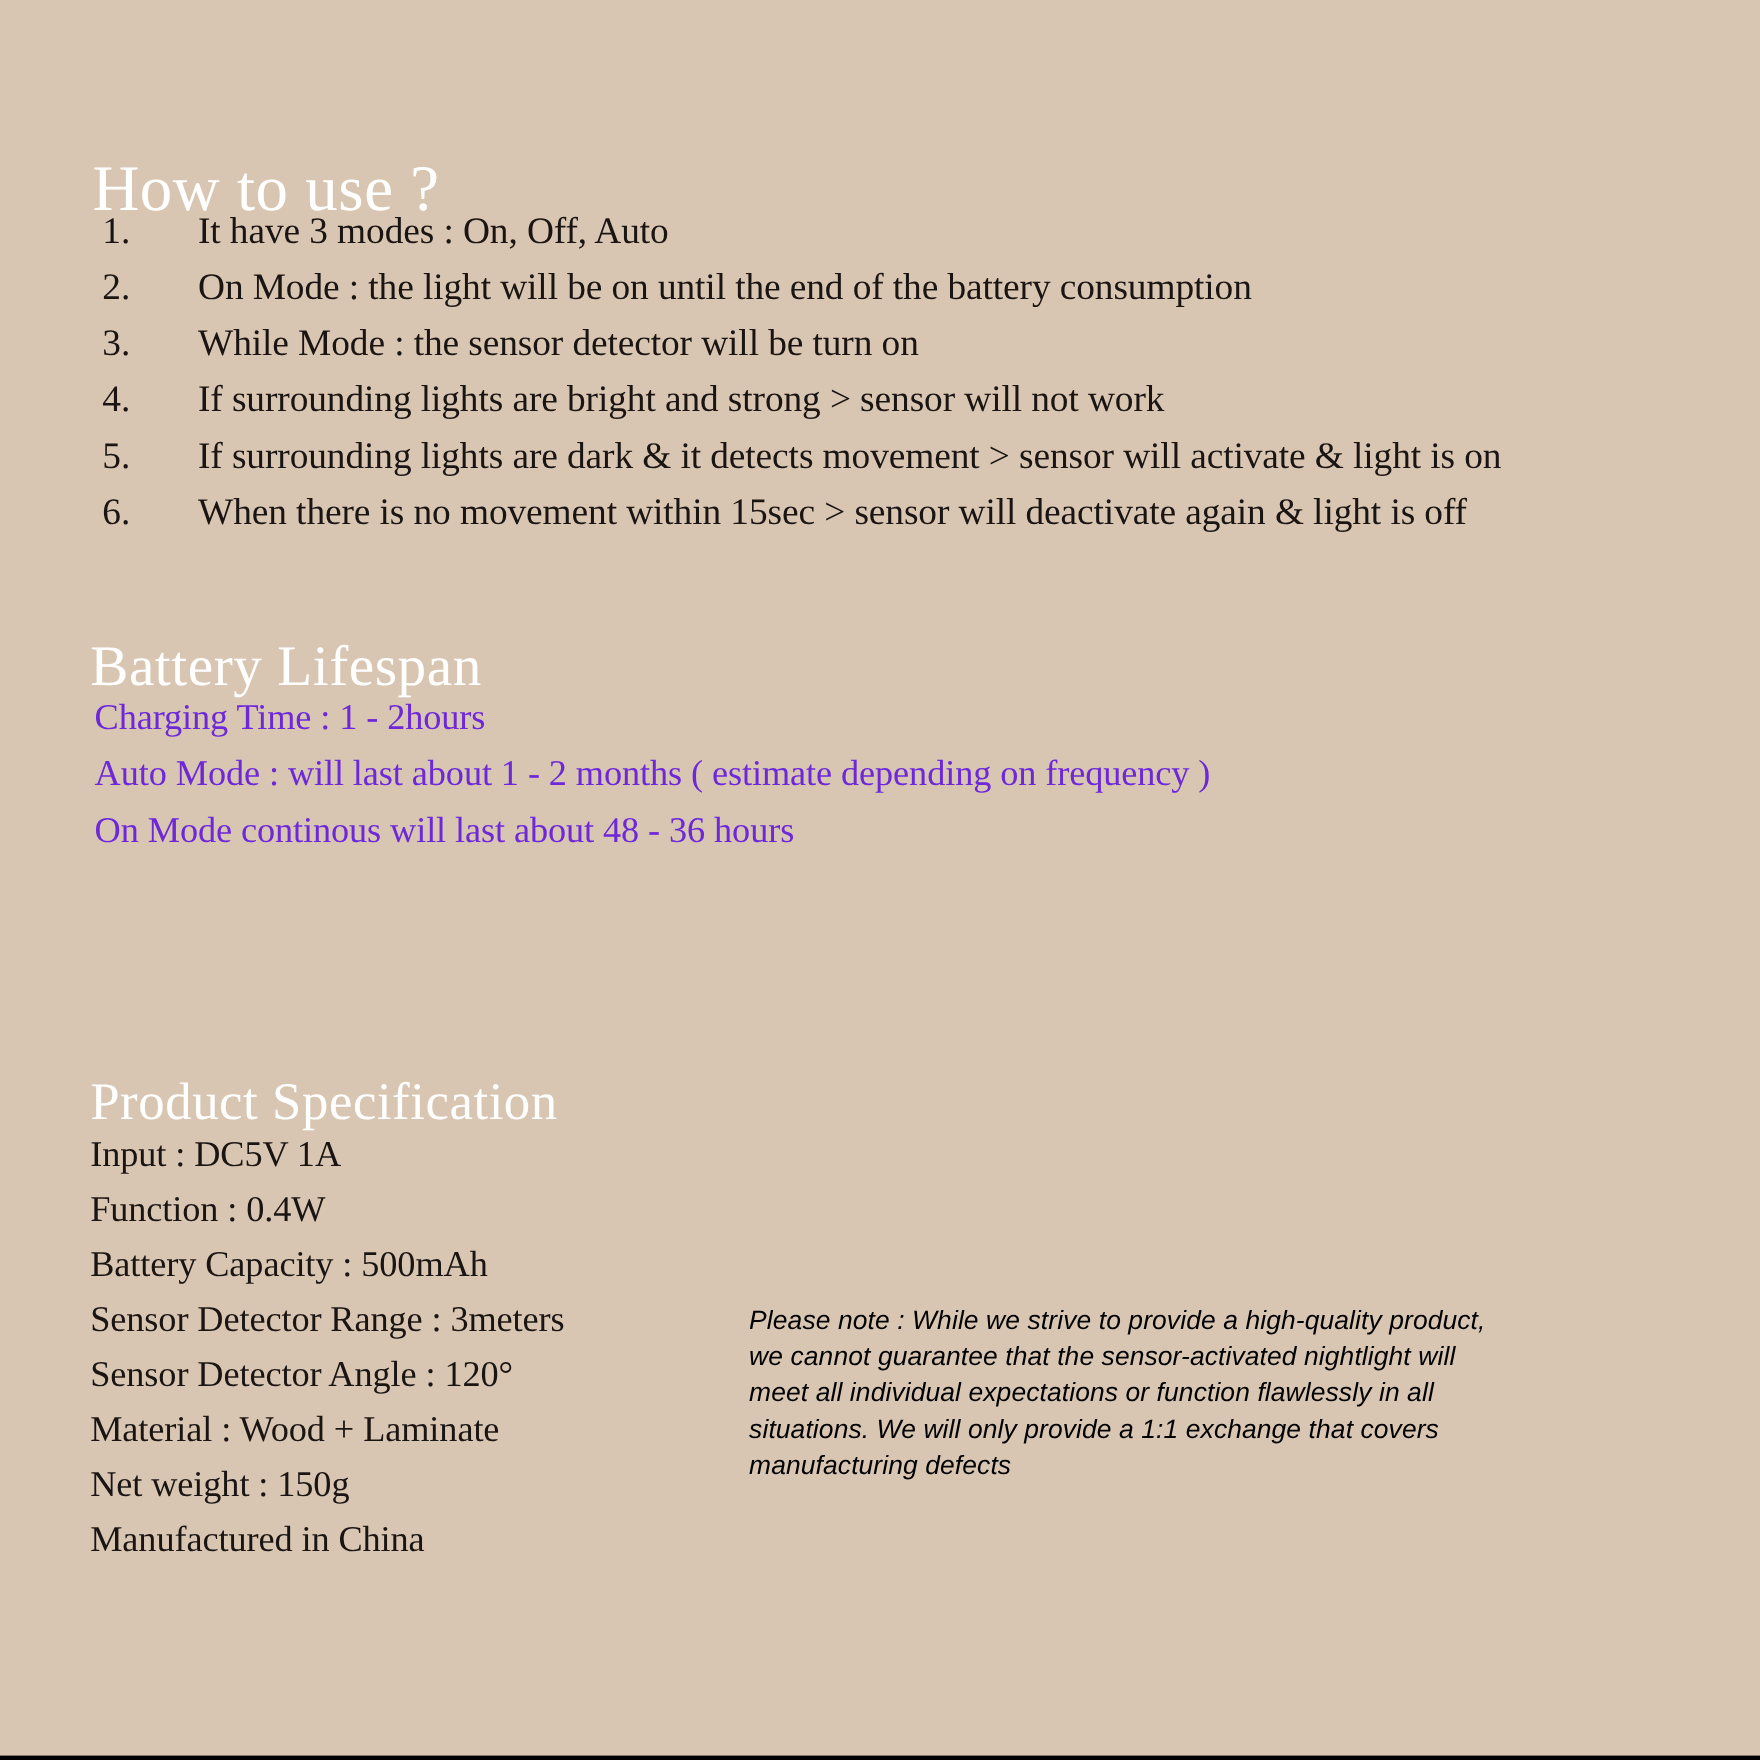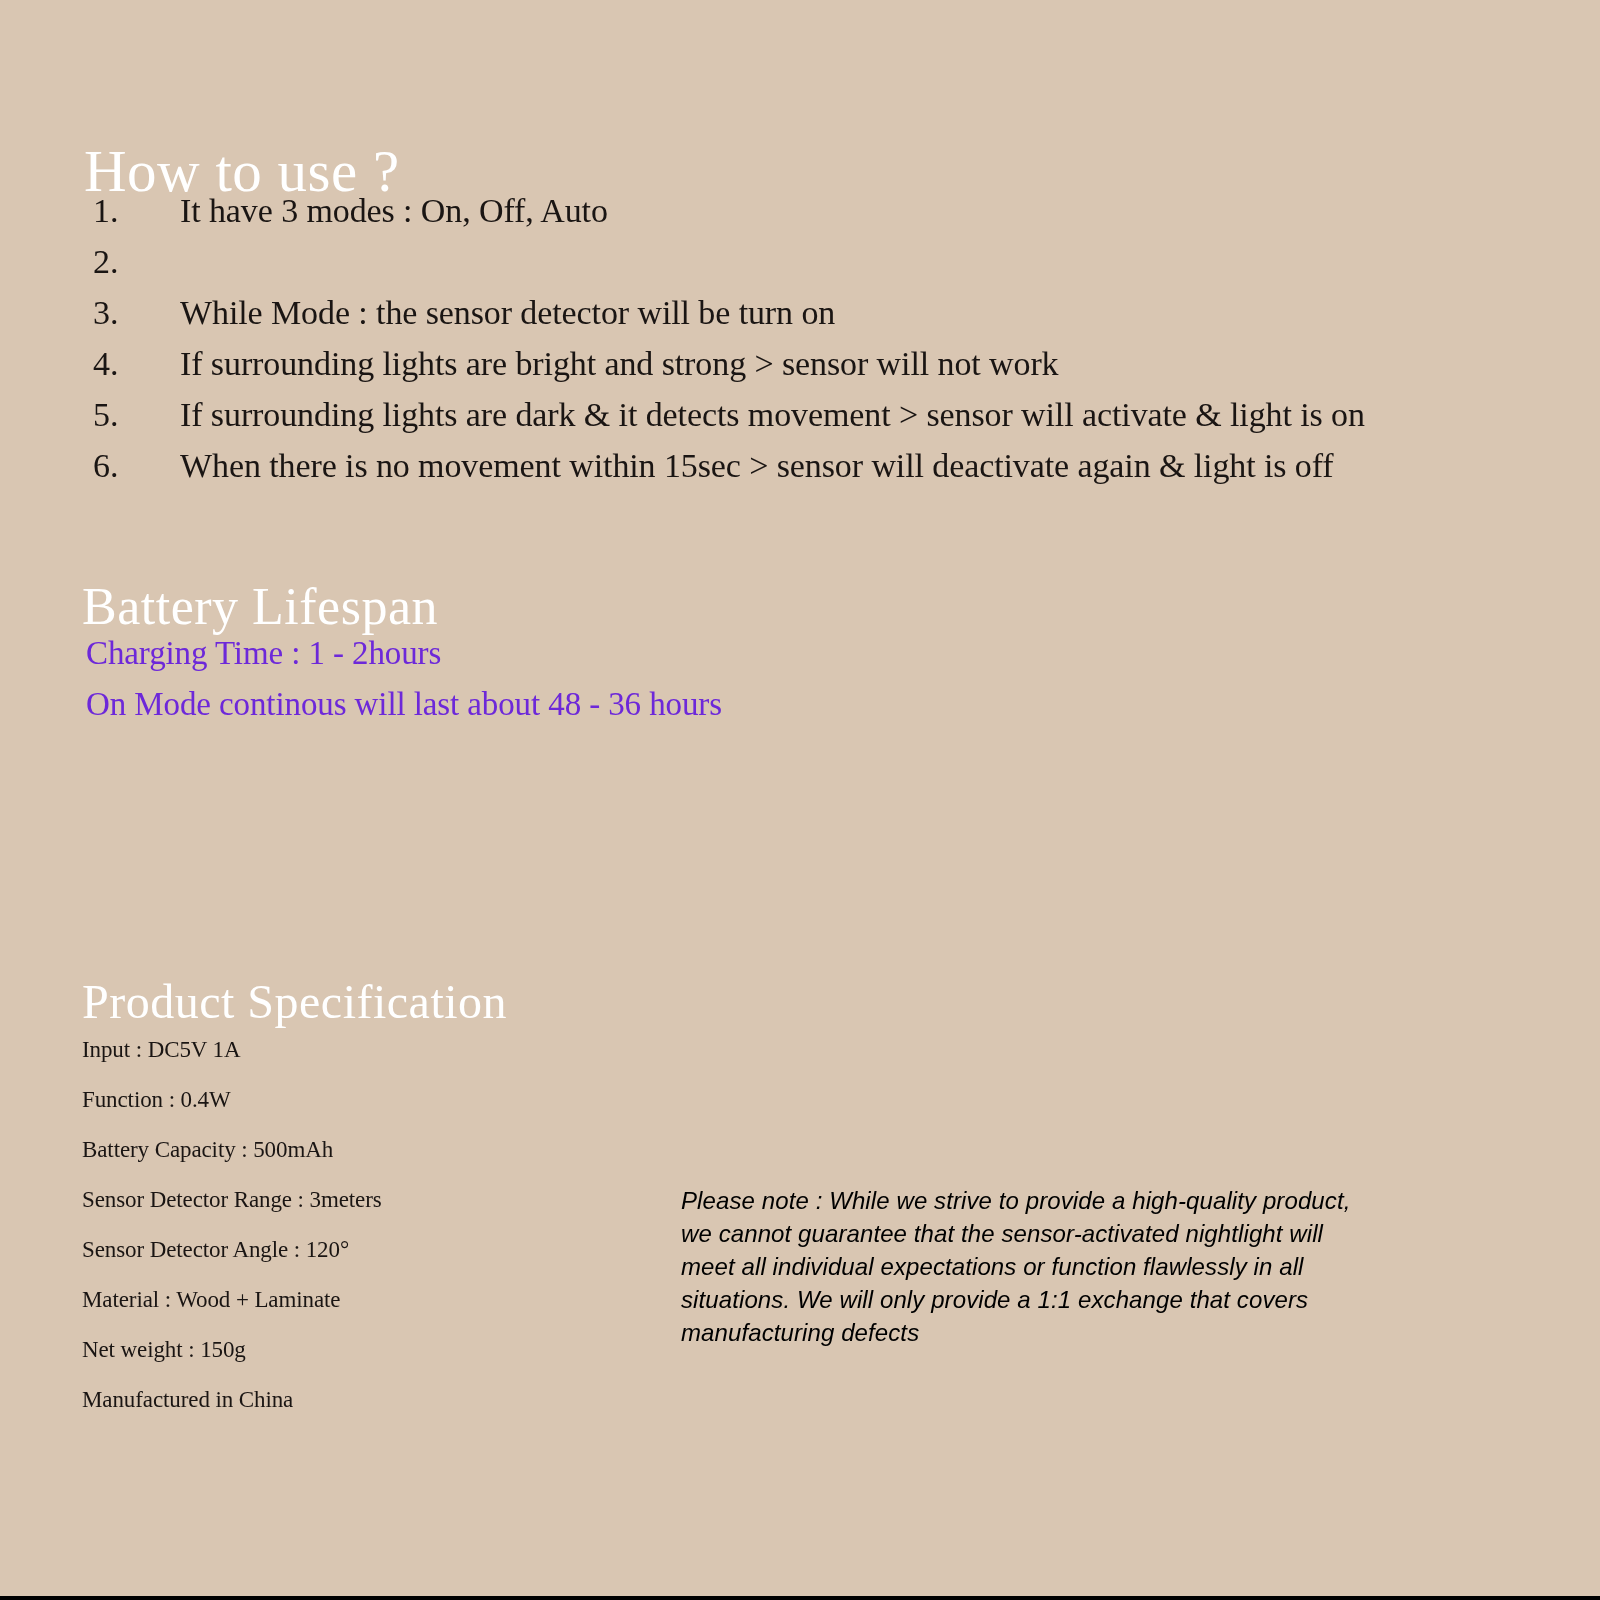--- a/index.html
+++ b/index.html
@@ -111,21 +111,21 @@
   }
 
   
   #spec-lines {
     position: absolute;
     left: 82px;
     top: 1025px;
   }
   .spec-line {
     color: #1a1513;
-    font-size: 23px;
+    font-size: 33px;
     height: 50px;
     line-height: 50px;
     white-space: nowrap;
     letter-spacing: -0.1px;
   }
 
   
   #please-note {
     position: absolute;
     left: 681px;
@@ -156,20 +156,21 @@
 
   <h1 class="section-heading" id="heading-how-to-use">How to use ?</h1>
 
   <div id="how-to-use-list">
       <div class="howto-row">
         <span class="howto-num">1.</span>
         <span class="howto-text">It have 3 modes : On, Off, Auto</span>
       </div>
       <div class="howto-row">
         <span class="howto-num">2.</span>
+        <span class="howto-text">On Mode : the light will be on until the end of the battery consumption</span>
       </div>
       <div class="howto-row">
         <span class="howto-num">3.</span>
         <span class="howto-text">While Mode : the sensor detector will be turn on</span>
       </div>
       <div class="howto-row">
         <span class="howto-num">4.</span>
         <span class="howto-text">If surrounding lights are bright and strong &gt; sensor will not work</span>
       </div>
       <div class="howto-row">
@@ -179,20 +180,21 @@
       <div class="howto-row">
         <span class="howto-num">6.</span>
         <span class="howto-text">When there is no movement within 15sec &gt; sensor will deactivate again &amp; light is off</span>
       </div>
     </div>
 
   <h2 class="section-heading" id="heading-battery-lifespan">Battery Lifespan</h2>
 
   <div id="battery-lines">
       <div class="battery-line">Charging Time : 1 - 2hours</div>
+      <div class="battery-line">Auto Mode : will last about 1 - 2 months ( estimate depending on frequency )</div>
       <div class="battery-line">On Mode continous will last about 48 - 36 hours</div>
     </div>
 
 
   <h2 class="section-heading" id="heading-product-specification">Product Specification</h2>
 
   <div id="spec-lines">
       <div class="spec-line">Input : DC5V 1A</div>
       <div class="spec-line">Function : 0.4W</div>
       <div class="spec-line">Battery Capacity : 500mAh</div>

